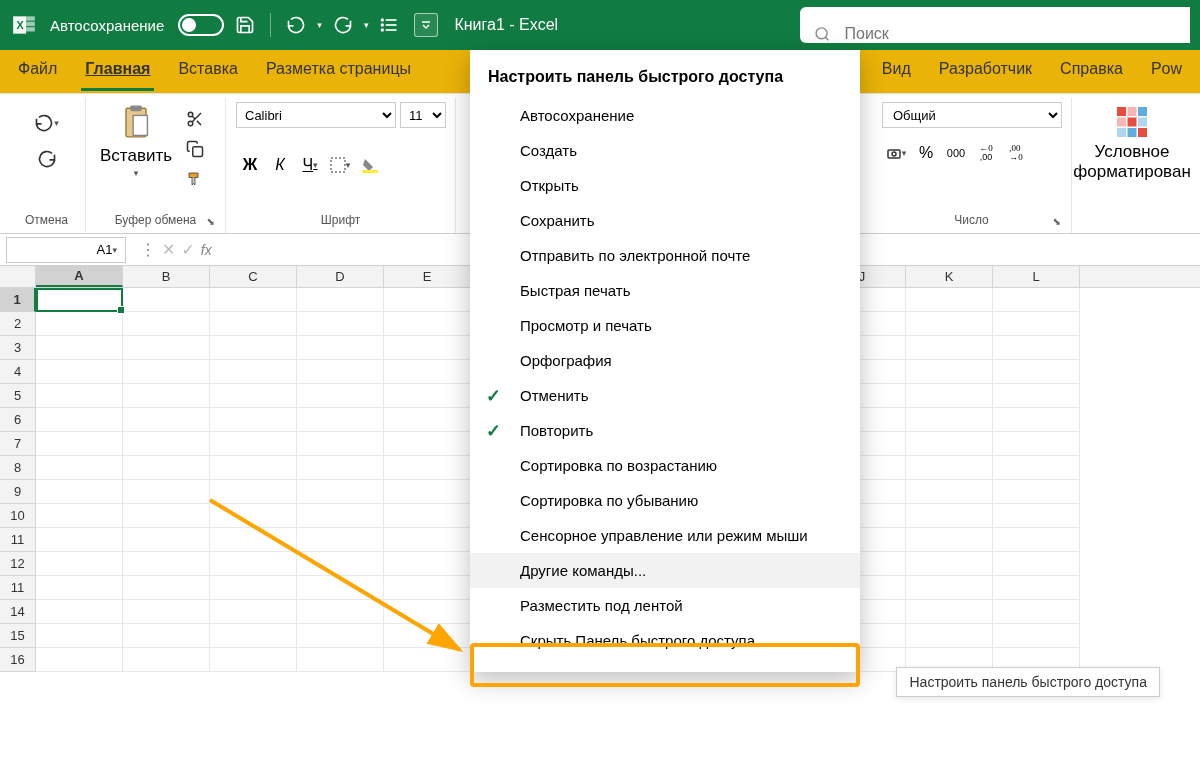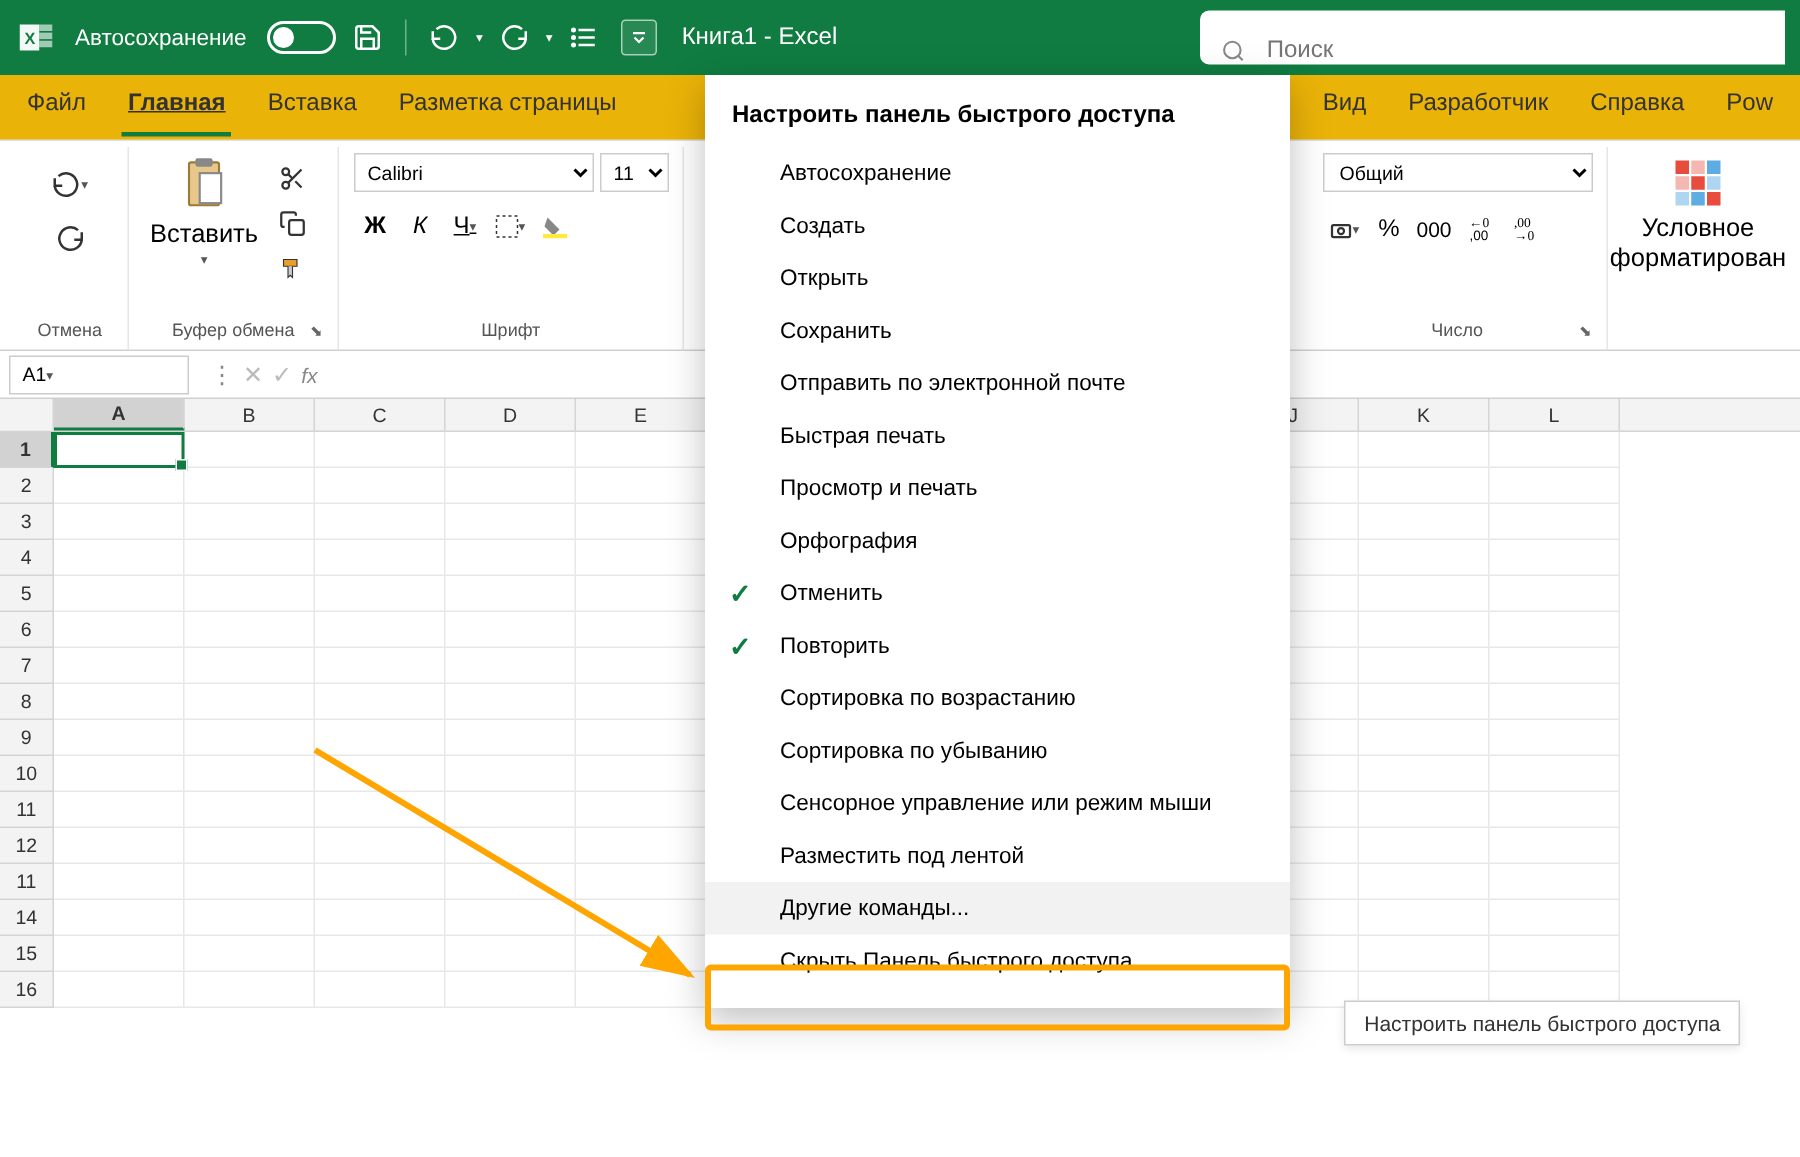--- a/index.html
+++ b/index.html
@@ -37,21 +37,21 @@
 .font-row { display: flex; gap: 4px; align-items: center; }
 .font-select { height: 26px; border: 1px solid #ccc; font-size: 13px; padding: 0 4px; background: #fff; }
 .font-name { width: 160px; }
 .font-size { width: 46px; }
 .btn-row { display: flex; gap: 2px; margin-top: 6px; }
 .fmt-btn { width: 28px; height: 26px; display: flex; align-items: center; justify-content: center; cursor: pointer; font-family: 'Times New Roman', serif; }
 .num-select { width: 180px; height: 26px; border: 1px solid #ccc; font-size: 13px; padding: 0 6px; background: #fff; }
 
 
 .formula-bar { height: 32px; display: flex; align-items: center; border-bottom: 1px solid #d0d0d0; background: #fff; }
-.name-box { width: 120px; height: 26px; border: 1px solid #ccc; margin-left: 6px; padding: 0 8px; font-size: 13px; display: flex; align-items: center; justify-content: flex-start; }
+.name-box { width: 120px; height: 26px; border: 1px solid #ccc; margin-left: 6px; padding: 0 8px; font-size: 13px; display: flex; align-items: center; justify-content: flex-end; }
 .fx-btns { display: flex; align-items: center; gap: 6px; margin-left: 14px; color: #888; }
 .fx-label { font-style: italic; font-size: 14px; cursor: pointer; }
 .formula-input { flex: 1; height: 26px; border: none; outline: none; padding: 0 8px; font-size: 13px; margin-left: 8px; }
 
 
 .grid { position: relative; }
 .col-headers { display: flex; height: 22px; background: #f3f3f3; border-bottom: 1px solid #d4d4d4; }
 .corner { width: 36px; border-right: 1px solid #d4d4d4; background: #f3f3f3; }
 .col-h { width: 87px; border-right: 1px solid #d4d4d4; display: flex; align-items: center; justify-content: center; font-size: 13px; color: #333; }
 .col-h.selected { background: #d2d2d2; border-bottom: 2px solid #107c41; font-weight: 600; }
@@ -206,21 +206,21 @@
             <svg width="18" height="18" viewBox="0 0 24 24" fill="#e8a02a" stroke="#333">
               <path d="M4 4h12v6H4z"></path>
               <path d="M8 10v10l2-2 2 2V10" fill="#ccc"></path>
             </svg>
           </div>
       </div>
     </div>
     <div class="group-label"><span>Буфер обмена</span><span class="group-expand">⬊</span></div>
   </div>
   <div class="ribbon-group" style="width:230px">
-    <div class="group-content" style="flex-direction:column;gap:4px">
+    <div class="group-content" style="flex-direction:column;gap:18px">
       <div class="font-row">
         <select class="font-select font-name"><option>Calibri</option></select>
         <select class="font-select font-size"><option>11</option></select>
       </div>
       <div class="btn-row">
         <div class="fmt-btn" style="font-weight:bold">
             <span>Ж</span>
           </div>
         <div class="fmt-btn" style="font-style:italic">
             <span>К</span>
@@ -253,21 +253,21 @@
         <div class="fmt-btn">
             <svg width="16" height="16" viewBox="0 0 16 16" stroke="#333" fill="none" stroke-width="1.5">
               <rect x="2" y="5" width="12" height="8" rx="1"></rect>
               <circle cx="8" cy="9" r="2"></circle>
             </svg>
             <span class="chevron">▾</span>
           </div>
         <div class="fmt-btn" style="font-size:16px">
             <span>%</span>
           </div>
-        <div class="fmt-btn" style="font-size:14px">
+        <div class="fmt-btn" style="font-size:11px">
             <span>000</span>
           </div>
         <div class="fmt-btn" style="font-size:9px;flex-direction:column;line-height:1">←0<br><span>,00</span></div>
         <div class="fmt-btn" style="font-size:9px;flex-direction:column;line-height:1">,00<br>→0</div>
       </div>
     </div>
     <div class="group-label"><span>Число</span><span class="group-expand">⬊</span></div>
   </div>
   <div class="ribbon-group" style="width:120px;border-right:none">
     <div class="big-btn">
@@ -607,25 +607,25 @@
       </div>
       <div class="qat-item">
         <span>Сортировка по возрастанию</span>
       </div>
       <div class="qat-item">
         <span>Сортировка по убыванию</span>
       </div>
       <div class="qat-item">
         <span>Сенсорное управление или режим мыши</span>
       </div>
-      <div class="qat-item">
-        <span>Разместить под лентой</span>
-      </div>
       <div class="qat-item highlighted">
         <span>Другие команды...</span>
+      </div>
+      <div class="qat-item">
+        <span>Разместить под лентой</span>
       </div>
       <div class="qat-item">
         <span>Скрыть Панель быстрого доступа</span>
       </div>
     </div>
 </div>
 
 <div class="highlight-box" style="left:470px;top:643px;width:390px;height:44px"></div>
 
 <svg class="arrow-svg" width="280" height="180">

